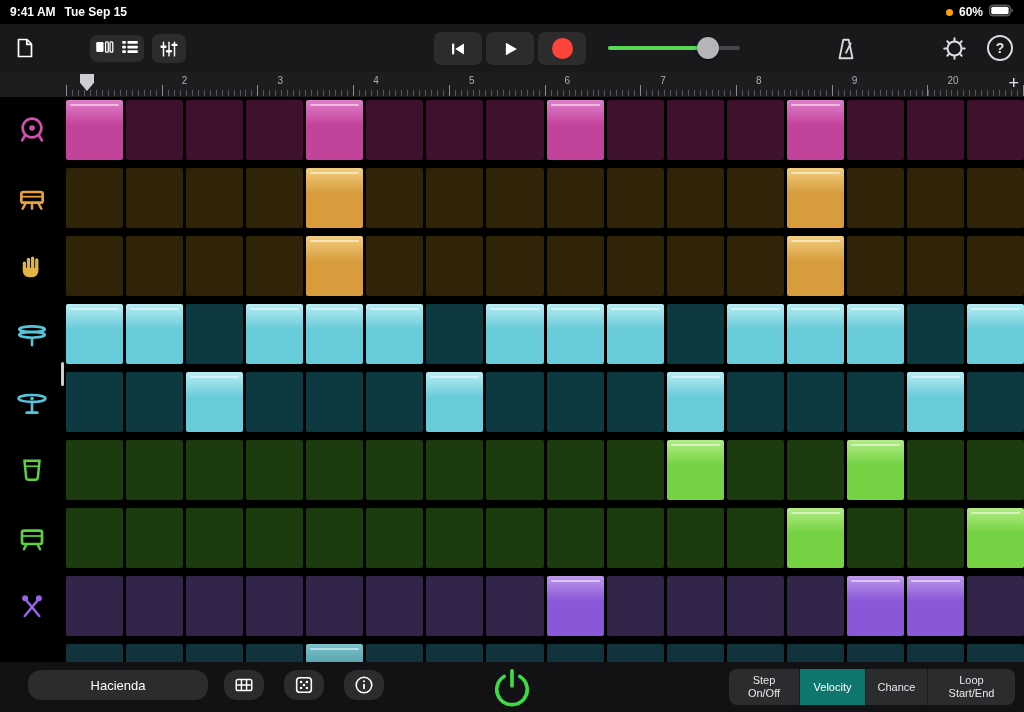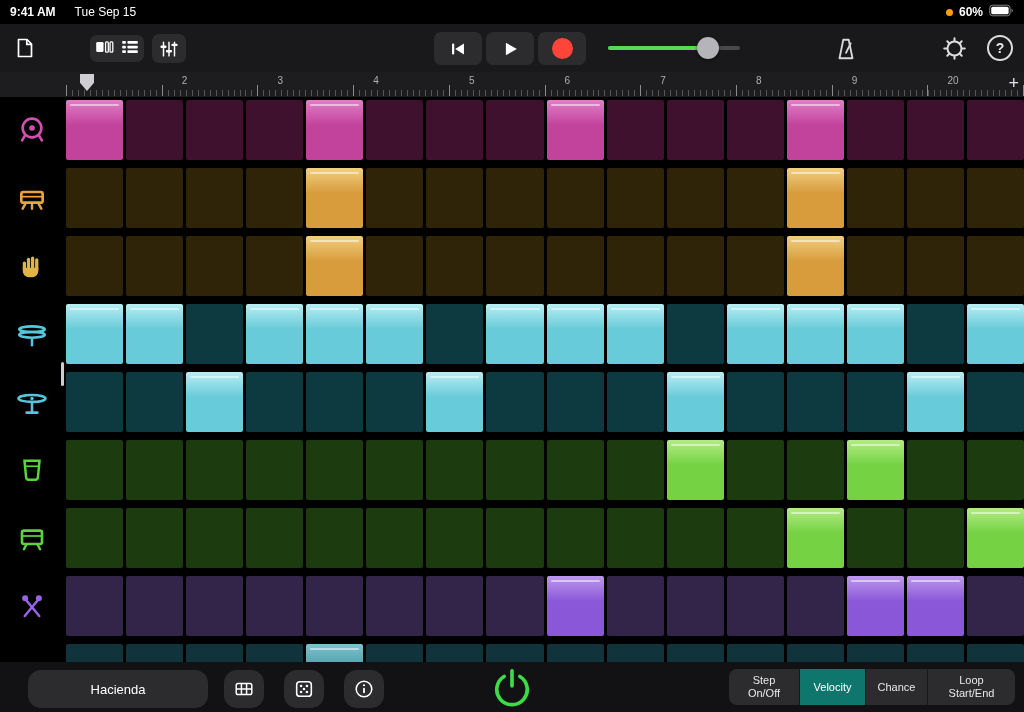--- a/index.html
+++ b/index.html
@@ -1,22 +1,22 @@
 <!DOCTYPE html>
 <html><head>
 <meta charset="utf-8">
 <style>
   *{margin:0;padding:0;box-sizing:border-box}
   html,body{width:1024px;height:712px}
   body{position:relative;overflow:hidden;background:#000;font-family:"Liberation Sans",sans-serif;color:#fff}
 
   
   .status{position:absolute;top:0;left:0;right:0;height:24px;display:flex;align-items:center;justify-content:space-between;padding:0 10px;font-size:12px;background:#000}
-  .status .sleft{display:flex;gap:19px;align-items:center;font-weight:700}
-  .status .sleft .date{font-weight:400}
+  .status .sleft{display:flex;gap:9px;align-items:center;font-weight:700}
+  .status .sleft .date{font-weight:700}
   .status .sright{display:flex;gap:6px;align-items:center;font-weight:600}
   .dot{width:7px;height:7px;border-radius:50%;background:#ff9f0a}
 
   
   .toolbar{position:absolute;top:24px;left:0;right:0;height:48px;background:#19191b}
   .tb{position:absolute;display:flex;align-items:center;justify-content:center}
   .pill{background:#2c2c2e;border-radius:7px}
   .doc{left:12px;top:10px;width:26px;height:28px}
   .views{left:90px;top:11px;width:54px;height:27px;gap:4px}
   .mixer{left:152px;top:10px;width:34px;height:29px}
@@ -45,21 +45,21 @@
   .grid-area{position:absolute;top:97px;bottom:50px;left:0;right:0;overflow:hidden;background:#000;padding-top:3px}
   .seq-row{display:grid;grid-template-columns:63px repeat(16,1fr);gap:3px;height:60px;margin-bottom:8px}
   .inst{display:flex;align-items:center;justify-content:center}
   .cell{background:var(--c-off);border-radius:2px;position:relative}
   .cell.on{background:linear-gradient(180deg,var(--c-top) 0%,var(--c-active) 42%)}
   .cell.on::after{content:"";position:absolute;left:4px;right:4px;top:4px;height:2px;border-radius:1px;background:rgba(255,255,255,.5)}
   .scrollbar{position:absolute;left:61px;top:362px;width:3px;height:24px;background:#d8d8dc;border-radius:2px;opacity:.95;z-index:5}
 
   
   .bottom{position:absolute;left:0;right:0;bottom:0;height:50px;background:#121214}
-  .bbtn{position:absolute;top:8px;height:38px;background:#2c2c2e;border-radius:13px;display:flex;align-items:center;justify-content:center}
+  .bbtn{position:absolute;top:8px;height:30px;background:#2c2c2e;border-radius:13px;display:flex;align-items:center;justify-content:center}
   .pattern{left:28px;width:180px;font-size:13px;color:#fff}
   .i40{width:40px}
   .bgrid{left:224px}.bdice{left:284px}.binfo{left:344px}
   .power{position:absolute;left:50%;transform:translateX(-50%);top:3px;width:46px;height:46px;display:flex;align-items:center;justify-content:center}
   .segwrap{position:absolute;right:9px;top:7px;height:36px;display:flex;background:#2c2c2e;border-radius:8px;overflow:hidden}
   .seg{display:flex;align-items:center;justify-content:center;text-align:center;font-size:11px;line-height:1.18;color:#e8e8ec;white-space:pre-line;border-left:1px solid #19191b}
   .seg:first-child{border-left:none}
   .seg.selected{background:#0f766e;color:#fff}
 </style>
 </head>

